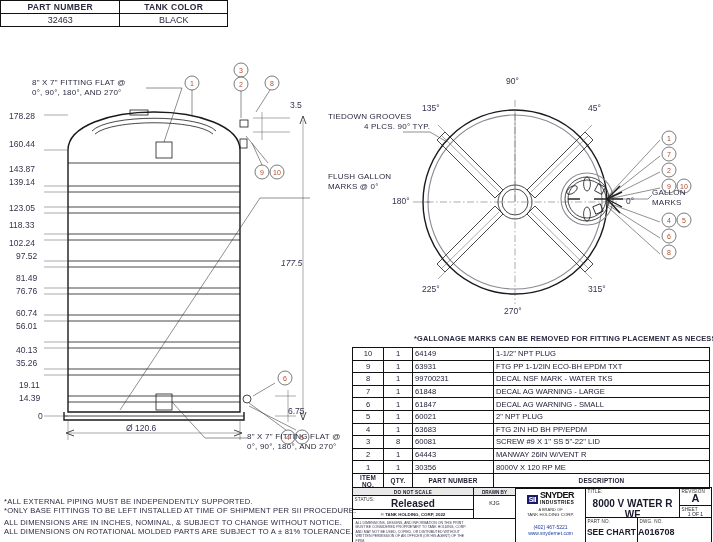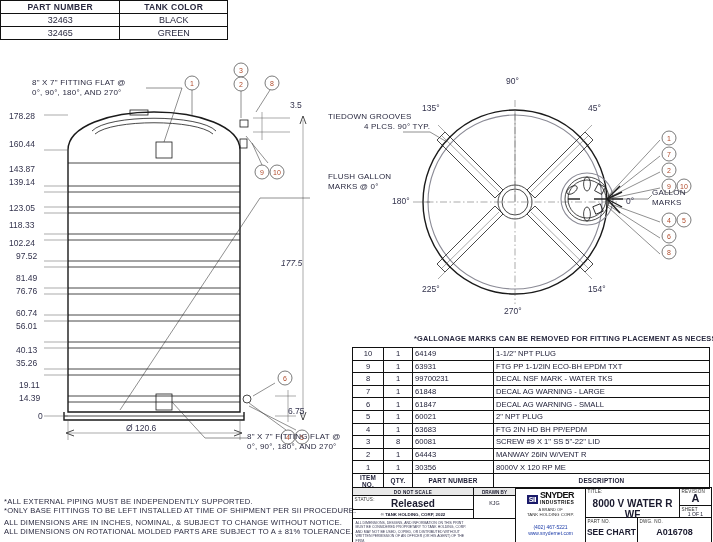--- a/index.html
+++ b/index.html
@@ -43,24 +43,20 @@
 
 <table id="pn-table">
   <tbody>
       <tr>
     <th>PART NUMBER</th>
     <th>TANK COLOR</th>
   </tr>
   <tr>
     <td>32463</td>
     <td>BLACK</td>
-  </tr>
-  <tr>
-    <td>32465</td>
-    <td>GREEN</td>
   </tr>
 </tbody>
   </table>
 
 <svg width="713" height="542">
 
   <path class="s2" d="M68,150 L68,412 L240,412 L240,150"></path>
 
   <path class="s2" d="M68,150 C68,126 110,112 154,112 C198,112 240,126 240,150"></path>
 
@@ -300,21 +296,21 @@
 <div class="txt" style="left:328px;top:182px;">MARKS @ 0°</div>
 <div class="txt" style="left:652px;top:188px;">GALLON</div>
 <div class="txt" style="left:652px;top:198px;">MARKS</div>
 
 <div class="dim" style="left:506px;top:76px;">90°</div>
 <div class="dim" style="left:422px;top:103px;">135°</div>
 <div class="dim" style="left:588px;top:103px;">45°</div>
 <div class="dim" style="left:392px;top:196px;">180°</div>
 <div class="dim" style="left:626px;top:196px;">0°</div>
 <div class="dim" style="left:422px;top:284px;">225°</div>
-<div class="dim" style="left:588px;top:284px;">154°</div>
+<div class="dim" style="left:588px;top:284px;">315°</div>
 <div class="dim" style="left:504px;top:306px;">270°</div>
 
 <div class="txt" style="left:414px;top:334px;font-weight:bold;font-size:7.4px;">*GALLONAGE MARKS CAN BE REMOVED FOR FITTING PLACEMENT AS NECESSARY.</div>
 
 <table id="bom">
   <tbody id="bom-body">
       <tr>
         <td class="c" style="width: 26px;">10</td>
         <td class="c" style="width: 24px;">1</td>
         <td class="c" style="text-align: left; width: 76px;">64149</td>
@@ -430,21 +426,21 @@
     <div style="text-align:center;font-size:10px;font-weight:bold;padding-top:10px;">8000 V WATER R WF</div>
   </div>
 
   <div class="cell bl" style="left:232px;top:30px;width:52px;height:24px;border-left:1px solid #111;">
     <div class="lbl">PART NO.</div>
     <div style="text-align:center;font-size:8.5px;font-weight:bold;padding-top:9px;">SEE CHART</div>
   </div>
 
   <div class="cell bl" style="left:284px;top:30px;width:74px;height:24px;border-left:1px solid #111;">
     <div class="lbl">DWG. NO.</div>
-    <div style="text-align:center;font-size:9px;font-weight:bold;padding-top:9px;">A016708</div>
+    <div style="font-size:9px;font-weight:bold;padding-top:9px;">A016708</div>
   </div>
 
   <div class="cell bl" style="left:326px;top:0;width:32px;height:18px;border-left:1px solid #111;border-bottom:1px solid #111;">
     <div class="lbl">REVISION</div>
     <div style="text-align:center;font-size:11px;font-weight:bold;padding-top:4px;">A</div>
   </div>
 
   <div class="cell bl" style="left:326px;top:18px;width:32px;height:12px;border-left:1px solid #111;border-bottom:1px solid #111;">
     <div class="lbl">SHEET</div>
     <div style="text-align:center;font-size:5px;padding-top:5px;">1 OF 1</div>

